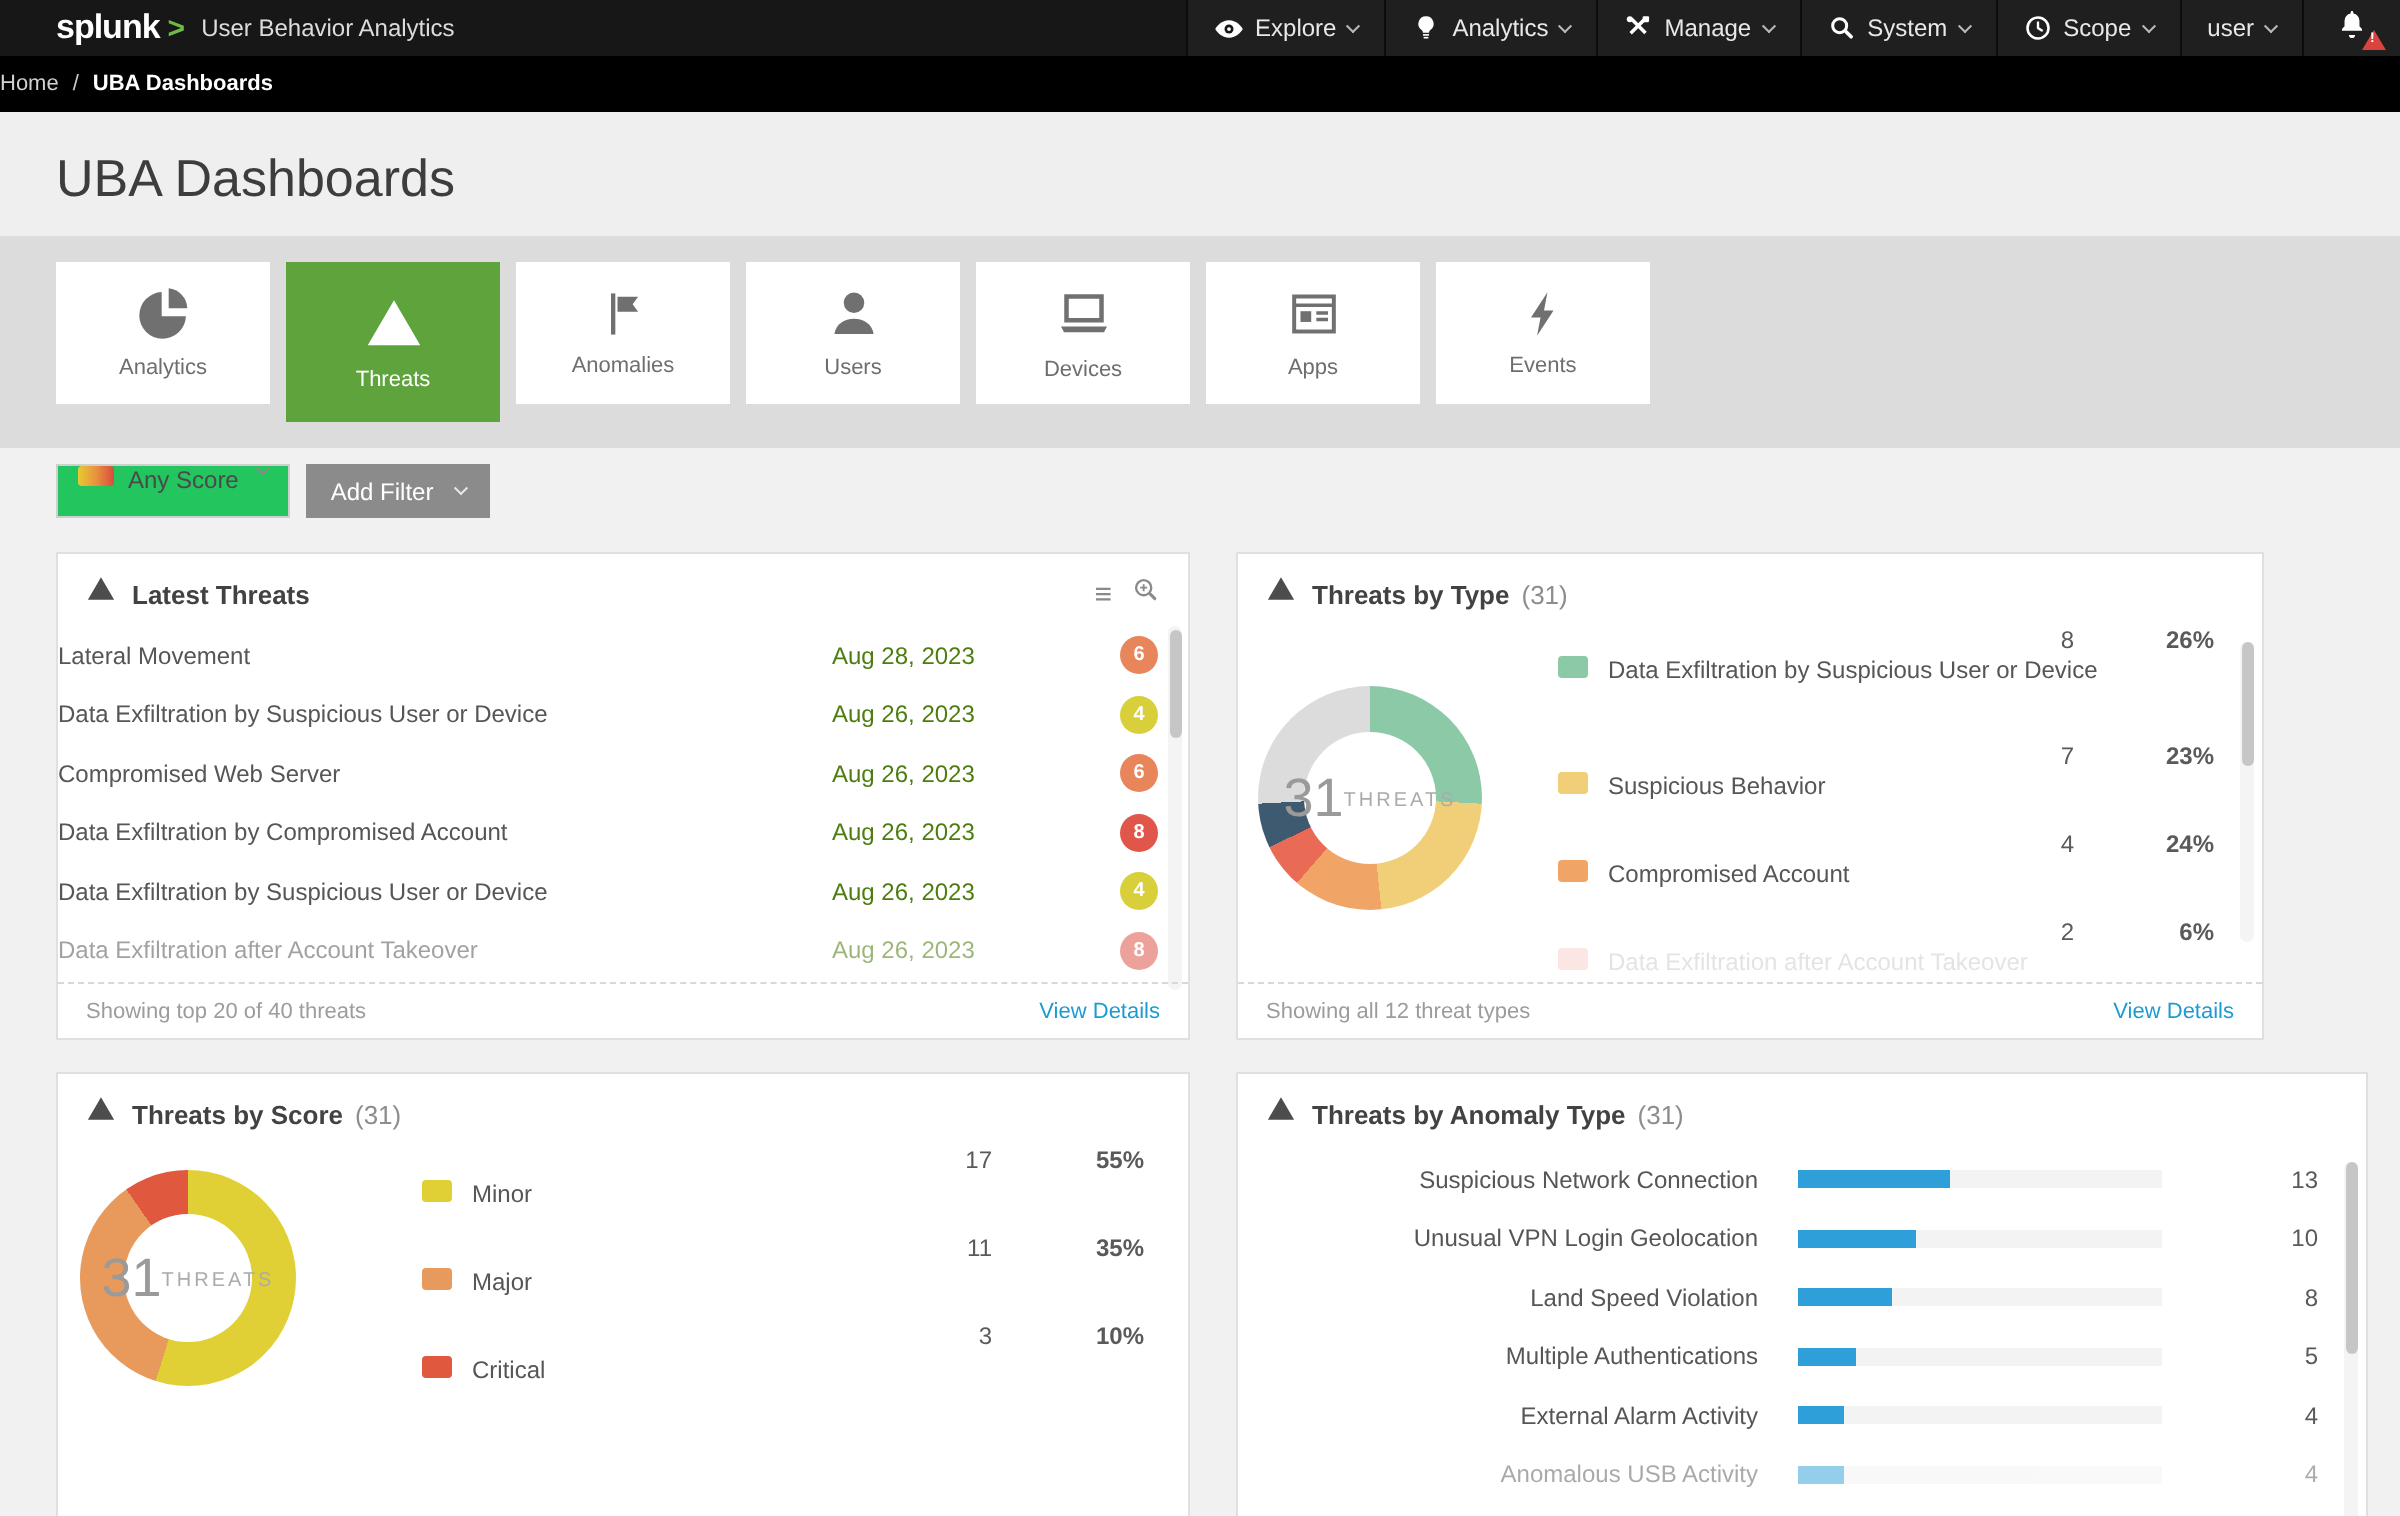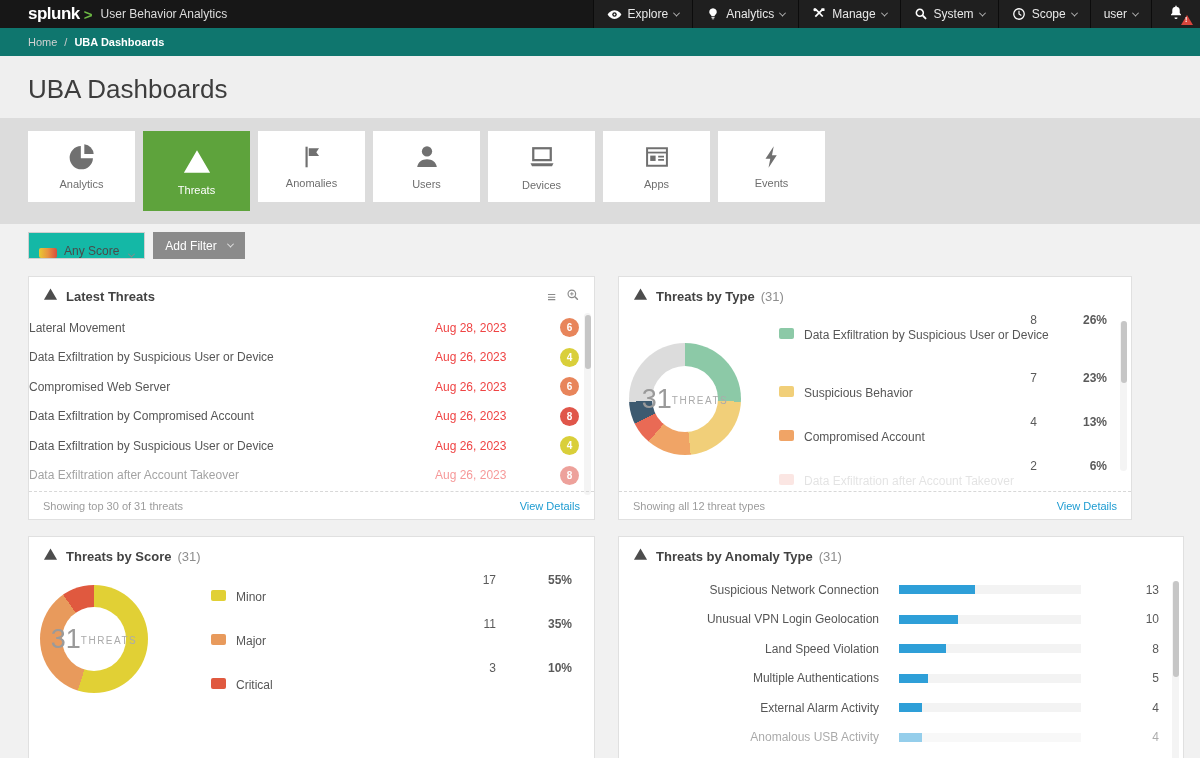--- a/index.html
+++ b/index.html
@@ -21,44 +21,44 @@
           border-bottom:1.5px solid #b9b9b9; transform:rotate(45deg) translate(-1px,-1px); }
   .bell-wrap { position:relative; display:flex; align-items:center; padding:0 16px;
                background:#1f1f1f; border-left:1px solid #0c0c0c; cursor:pointer; }
   .bell-badge { position:absolute; right:7px; bottom:3px; width:0; height:0;
                 border-left:6px solid transparent; border-right:6px solid transparent;
                 border-bottom:10px solid #d9453c; }
   .bell-badge::after { content:"!"; position:absolute; left:-2px; top:1px; color:#fff;
                        font-size:7px; font-weight:bold; }
 
   
-  .crumbbar { position:absolute; left:0; top:28px; width:1200px; height:28px; background:#0f766e;
-              display:flex; align-items:center; padding-left:28px; gap:7px; font-size:11px; }
+  .crumbbar { position:absolute; left:0; top:28px; width:1200px; height:28px; background:#000000;
+              display:flex; align-items:center; gap:7px; font-size:11px; }
   .crumb-home { color:#d2d2d2; cursor:pointer; }
   .crumb-sep { color:#cbcbcb; }
   .crumb-current { color:#ffffff; font-weight:bold; }
 
   
   .titlebar { position:absolute; left:0; top:56px; width:1200px; height:62px; background:#efefef; }
   .page-title { position:absolute; left:28px; top:18px; font-size:26px; color:#3d3d3d; font-weight:400; }
 
   
   .tileband { position:absolute; left:0; top:118px; width:1200px; height:106px; background:#dcdcdc; }
   .content-bg { position:absolute; left:0; top:224px; width:1200px; height:534px; background:#f1f1f1; }
   .tile { position:absolute; top:131px; width:107px; height:71px; background:#ffffff; cursor:pointer;
           display:flex; flex-direction:column; align-items:center; justify-content:center; gap:7px; }
   .tile .t-label { font-size:11px; color:#6e6e6e; }
   .tile svg { display:block; }
   .tile.active { background:#5ea33c; height:80px; }
   .tile.active .t-label { color:#ffffff; }
 
   
   .filterrow { position:absolute; left:28px; top:232px; display:flex; gap:8px; }
-  .score-filter { height:27px; background:#14b8a6; border:1px solid #cfcfcf; display:flex;
-                  align-items:flex-end; gap:7px; padding:0 10px; font-size:12px; color:#4a4a4a; cursor:pointer; }
+  .score-filter { height:27px; background:#22c55e; border:1px solid #cfcfcf; display:flex;
+                  align-items:flex-start; gap:7px; padding:0 10px; font-size:12px; color:#4a4a4a; cursor:pointer; }
   .score-swatch { width:18px; height:10px; border-radius:2px;
                   background:linear-gradient(90deg,#e9c932,#e8923f,#d94c3d); }
   .score-filter .chev, .addfilter .chev { border-color:#8a8a8a; margin-left:3px; }
   .addfilter { height:27px; background:#8b8b8b; color:#fff; font-size:12px; display:flex;
                align-items:center; gap:8px; padding:0 12px; cursor:pointer; }
   .addfilter .chev { border-color:#e6e6e6; }
 
   
   .panel { position:absolute; background:#fff; border:1px solid #e0e0e0; }
   .p-latest  { left:28px;  top:276px; width:567px; height:244px; }
@@ -74,21 +74,21 @@
 
   .p-footer { position:absolute; left:0; right:0; bottom:0; height:28px; border-top:1px dashed #d8d8d8;
               display:flex; align-items:center; padding:0 14px; }
   .p-footer .hint { font-size:11px; color:#9c9c9c; }
   .p-footer .details { margin-left:auto; font-size:11px; color:#1d9bd1; cursor:pointer; }
 
   
   .lt-list { position:absolute; left:0; top:36px; right:0; }
   .lt-row { position:relative; height:29.5px; display:flex; align-items:center; cursor:pointer; }
   .lt-name { font-size:12px; color:#565656; }
-  .lt-date { position:absolute; left:406px; font-size:12px; color:#ef4444; }
+  .lt-date { position:absolute; left:387px; font-size:12px; color:#4d7c0f; }
   .lt-badge { position:absolute; left:531px; width:19px; height:19px; border-radius:50%;
               color:#fff; font-size:10px; font-weight:bold; display:flex; align-items:center; justify-content:center; }
   .lt-row.faded { opacity:0.55; }
   .vscroll { position:absolute; width:7px; background:#f4f4f4; border-radius:4px; }
   .vscroll .thumb { position:absolute; left:0.5px; width:6px; background:#c6c6c6; border-radius:4px; }
   .lt-scroll { right:3px; top:36px; height:182px; }
   .lt-scroll .thumb { top:2px; height:54px; }
 
   
   .donut { position:absolute; border-radius:50%; }
@@ -345,21 +345,21 @@
     <div class="lt-row faded">
       <span class="lt-name">Data Exfiltration after Account Takeover</span>
       <span class="lt-date">Aug 26, 2023</span>
       <span class="lt-badge" style="background: rgb(224, 86, 74);">8</span>
     </div>
   </div>
   <div class="vscroll lt-scroll">
       <div class="thumb"></div>
     </div>
   <div class="p-footer">
-    <span class="hint">Showing top 30 of 31 threats</span>
+    <span class="hint">Showing top 20 of 40 threats</span>
     <span class="details">View Details</span>
   </div>
 </div>
 
 <div class="panel p-type">
   <div class="p-head">
     <span><svg width="15" height="15" viewBox="0 0 24 24" fill="#4d4d4d">
           <path d="M12 2.5L1.5 20.5h21L12 2.5zm1.1 13.4h-2.2v2.2h2.2v-2.2zm0-7.2h-2.2v5.2h2.2V8.7z"></path>
         </svg></span>
     <span class="p-title">Threats by Type</span>
@@ -383,21 +383,21 @@
     <div class="legend-row">
       <span class="lg-count">7</span>
       <span class="lg-pct">23%</span>
       <span class="lg-item">
           <span class="lg-swatch" style="background: rgb(241, 207, 121);"></span>
           <span class="lg-label">Suspicious Behavior</span>
         </span>
     </div>
     <div class="legend-row">
       <span class="lg-count">4</span>
-      <span class="lg-pct">13%</span>
+      <span class="lg-pct">24%</span>
       <span class="lg-item">
           <span class="lg-swatch" style="background: rgb(240, 164, 102);"></span>
           <span class="lg-label">Compromised Account</span>
         </span>
     </div>
     <div class="legend-row">
       <span class="lg-count" style="opacity:1">2</span>
       <span class="lg-pct" style="opacity:1">6%</span>
       <span class="lg-item faded" style="opacity:0.16">
           <span class="lg-swatch" style="background: rgb(233, 106, 85);"></span>

